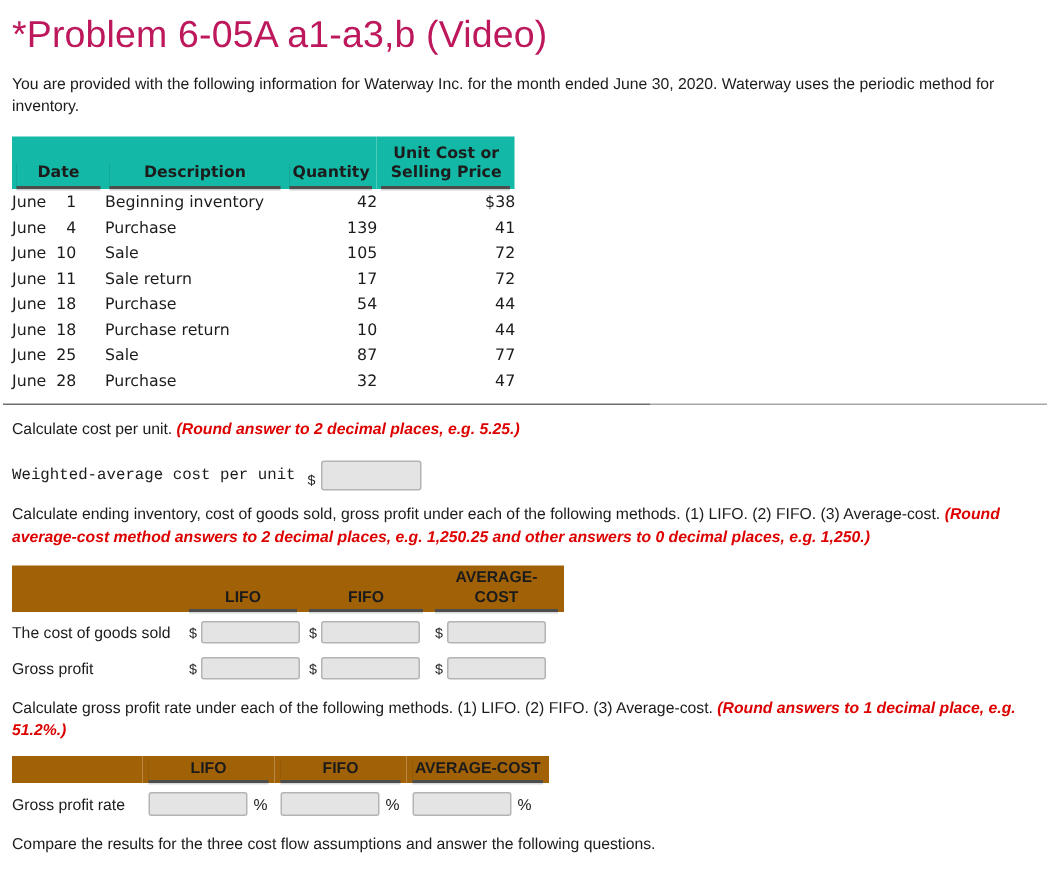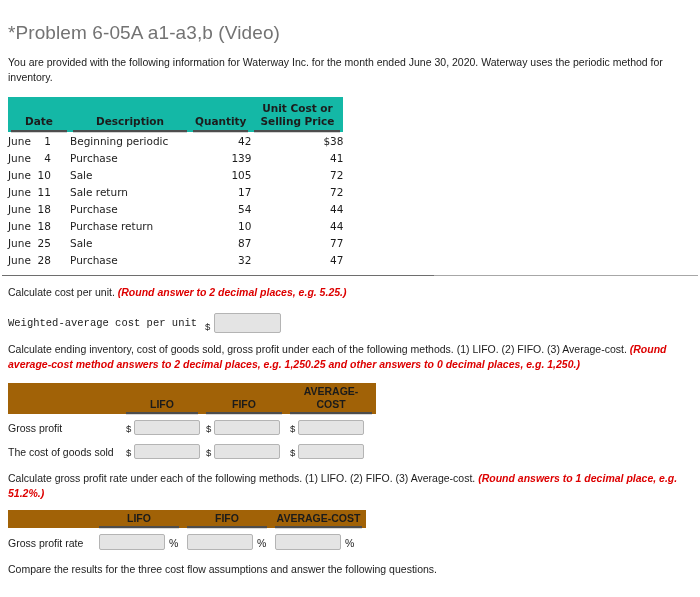--- a/index.html
+++ b/index.html
@@ -5,22 +5,22 @@
   html, body { margin: 0; padding: 0; background: #ffffff; }
   body {
     width: 700px; height: 597px; overflow: hidden;
     font-family: "Liberation Sans", sans-serif;
     color: #1b1b1b;
     -webkit-font-smoothing: antialiased;
   }
   .page { position: relative; width: 700px; height: 597px; }
 
   h1.title {
-    margin: 22px 8px 0 8px;
-    font-size: 19px; font-weight: 400; color: #737373;
+    margin: 9px 8px 0 8px;
+    font-size: 25px; font-weight: 400; color: #be185d;
     font-family: "Liberation Sans", sans-serif;
     letter-spacing: 0.1px;
   }
   p.intro {
     margin: 11px 8px 0 8px; width: 686px;
     font-size: 10.5px; line-height: 15px; color: #1b1b1b;
   }
 
   
   table.inv {
@@ -124,21 +124,21 @@
             <span class="hl">Quantity</span>
           </th>
         <th>
             <span class="hl"><span>Unit Cost or</span><br><span>Selling Price</span></span>
           </th>
       </tr>
     </thead>
     <tbody>
       <tr>
         <td class="c-date"><span>June</span><span class="d">1</span></td>
-        <td class="c-desc">Beginning periodic</td>
+        <td class="c-desc">Beginning inventory</td>
         <td class="c-qty">42</td>
         <td class="c-cost">$38</td>
       </tr>
       <tr>
         <td class="c-date"><span>June</span><span class="d">4</span></td>
         <td class="c-desc">Purchase</td>
         <td class="c-qty">139</td>
         <td class="c-cost">41</td>
       </tr>
       <tr>
@@ -208,42 +208,42 @@
         <th>
             <span class="hl2">FIFO</span>
           </th>
         <th>
             <span class="hl2">AVERAGE-COST</span>
           </th>
       </tr>
     </thead>
     <tbody>
       <tr>
+        <td class="rowlbl">The cost of goods sold</td>
+        <td>
+            <div class="cellbox">
+              <span class="dollar">$</span>
+              <input type="text" class="blank m-input" value="" style="">
+            </div>
+          </td>
+        <td>
+            <div class="cellbox">
+              <span class="dollar">$</span>
+              <input type="text" class="blank m-input" value="" style="">
+            </div>
+          </td>
+        <td>
+            <div class="cellbox">
+              <span class="dollar">$</span>
+              <input type="text" class="blank m-input" value="" style="">
+            </div>
+          </td>
+      </tr>
+      <tr>
         <td class="rowlbl">Gross profit</td>
-        <td>
-            <div class="cellbox">
-              <span class="dollar">$</span>
-              <input type="text" class="blank m-input" value="" style="">
-            </div>
-          </td>
-        <td>
-            <div class="cellbox">
-              <span class="dollar">$</span>
-              <input type="text" class="blank m-input" value="" style="">
-            </div>
-          </td>
-        <td>
-            <div class="cellbox">
-              <span class="dollar">$</span>
-              <input type="text" class="blank m-input" value="" style="">
-            </div>
-          </td>
-      </tr>
-      <tr>
-        <td class="rowlbl">The cost of goods sold</td>
         <td>
             <div class="cellbox">
               <span class="dollar">$</span>
               <input type="text" class="blank m-input" value="" style="">
             </div>
           </td>
         <td>
             <div class="cellbox">
               <span class="dollar">$</span>
               <input type="text" class="blank m-input" value="" style="">

